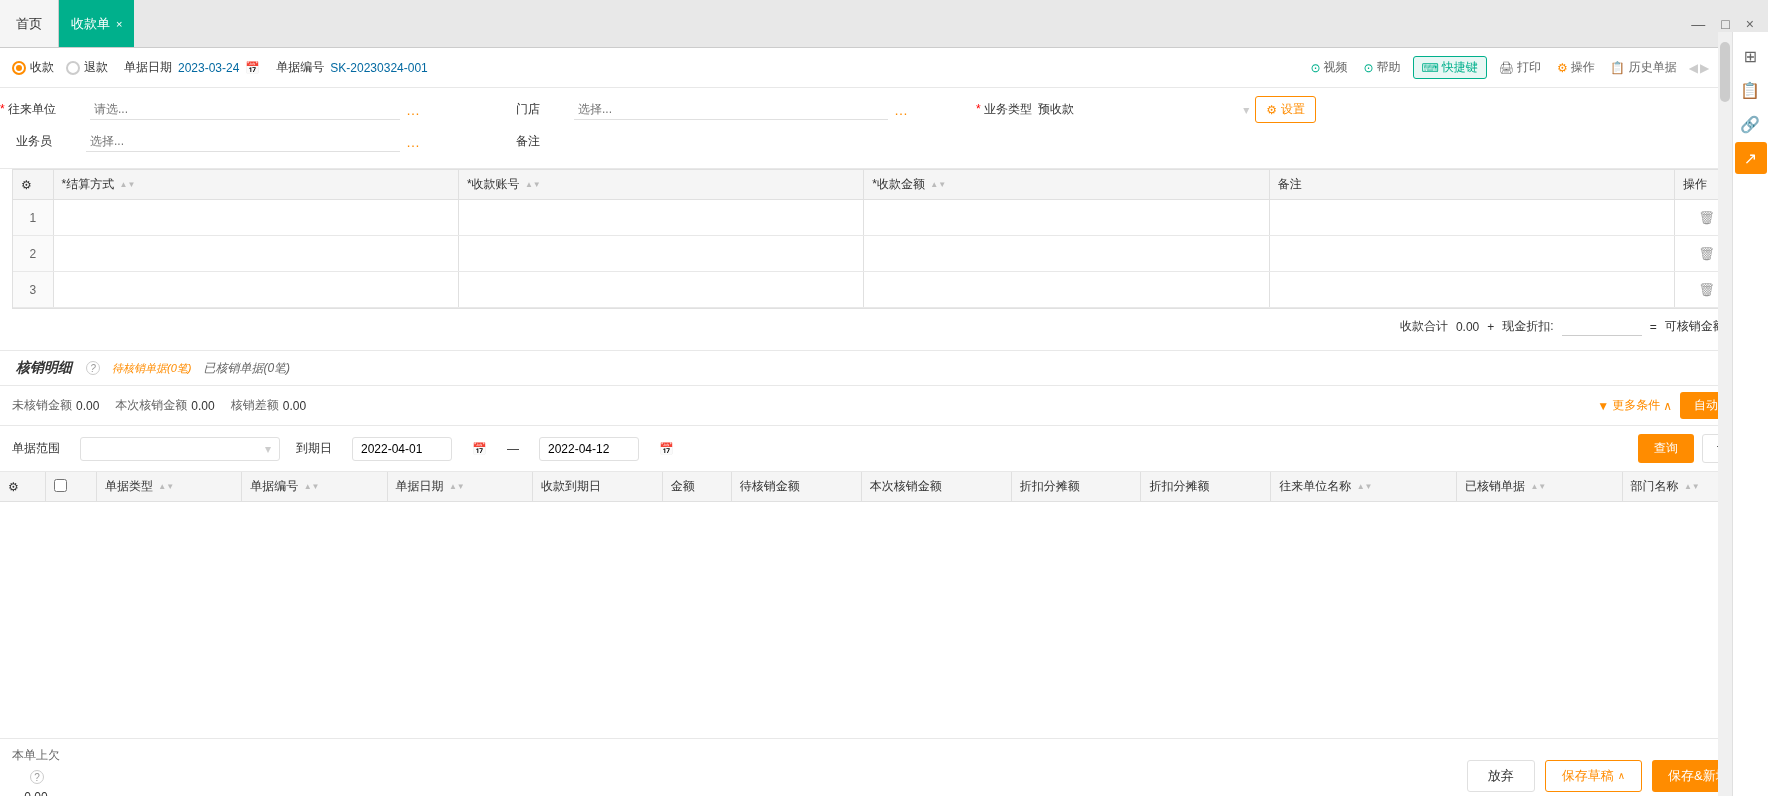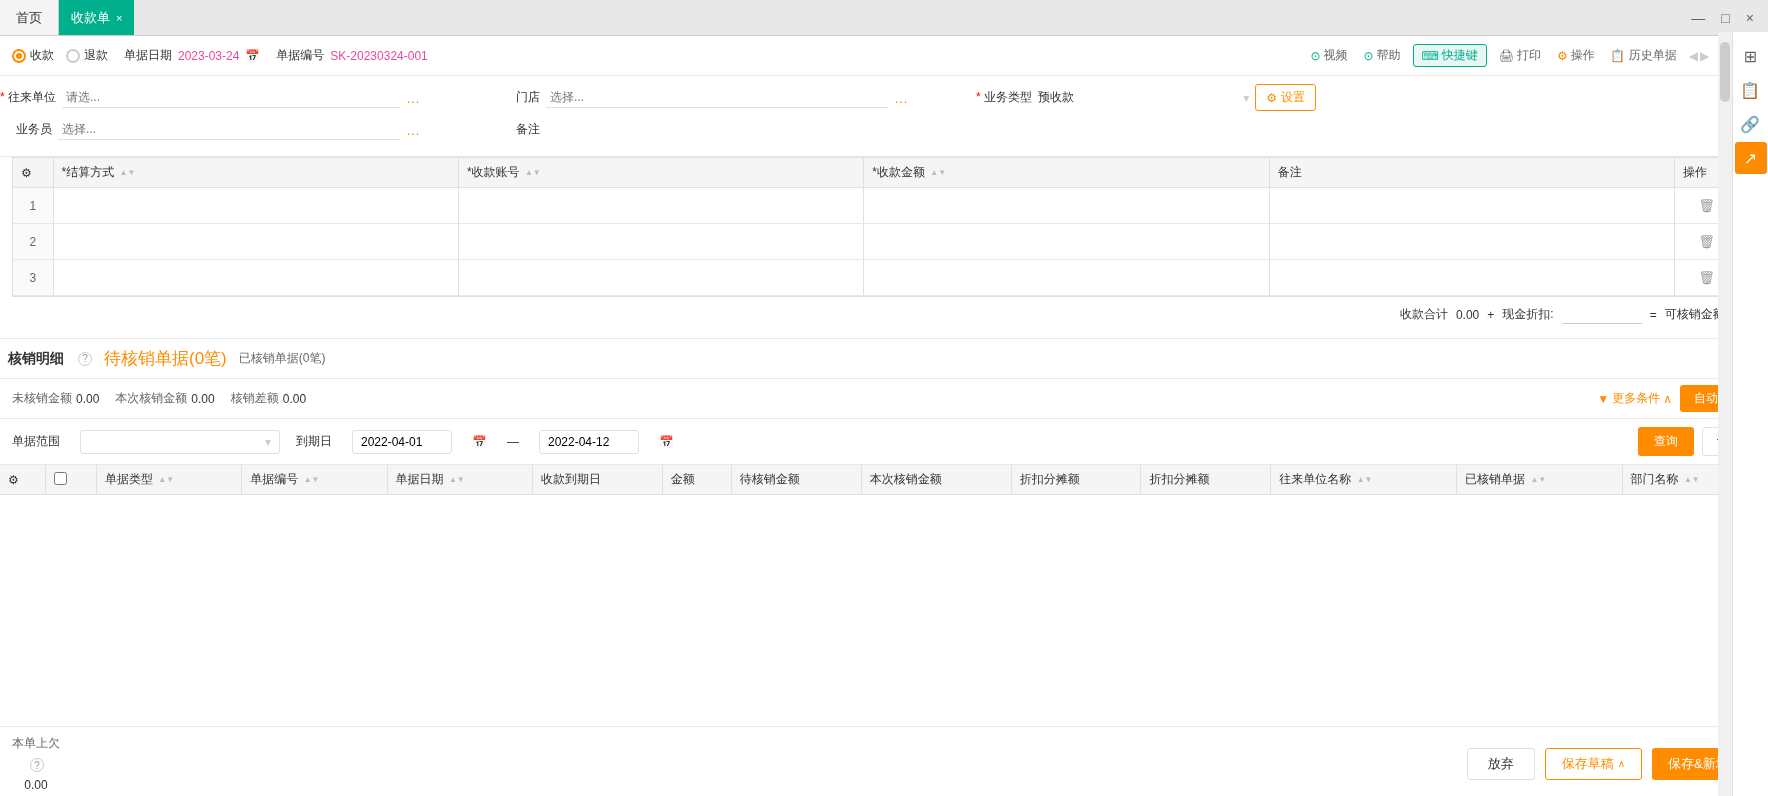--- a/index.html
+++ b/index.html
@@ -1,20 +1,20 @@
 <!DOCTYPE html>
 <html><head>
   <meta charset="utf-8">
   <style>
     * { box-sizing: border-box; margin: 0; padding: 0; }
     body { font-family: 'Microsoft YaHei', Arial, sans-serif; font-size: 12px; background: #f0f2f5; color: #333; overflow: hidden; }
 
     
     .tab-bar {
-      display: flex; align-items: center; background: #e8e8e8; height: 36px;
+      display: flex; align-items: center; background: #e8e8e8; height: 48px;
       border-bottom: 1px solid #ccc;
       justify-content: center;
     }
     .tab-home {
       padding: 0 16px; height: 100%; display: flex; align-items: center;
       background: #f5f5f5; color: #333; font-size: 13px; cursor: pointer;
       border-right: 1px solid #ccc;
     }
     .tab-active {
       padding: 0 12px; height: 100%; display: flex; align-items: center;
@@ -33,35 +33,35 @@
       display: flex; align-items: center; padding: 6px 12px; background: #fff;
       border-bottom: 1px solid #e8e8e8; gap: 16px; min-height: 40px;
     }
     .radio-group { display: flex; gap: 12px; align-items: center; }
     .radio-item { display: flex; align-items: center; gap: 4px; cursor: pointer; }
     .radio-dot { width: 14px; height: 14px; border-radius: 50%; border: 2px solid #ccc; display: flex; align-items: center; justify-content: center; }
     .radio-dot.active { border-color: #ff8c00; }
     .radio-dot.active::after { content: ''; width: 6px; height: 6px; border-radius: 50%; background: #ff8c00; }
     .toolbar-field { display: flex; align-items: center; gap: 6px; }
     .toolbar-label { color: #333; white-space: nowrap; }
-    .toolbar-value { color: #ec4899; font-weight: normal; }
+    .toolbar-value { color: #0369a1; font-weight: normal; }
     .toolbar-right { margin-left: auto; display: flex; align-items: center; gap: 8px; }
     .toolbar-btn { display: flex; align-items: center; gap: 3px; color: #666; cursor: pointer; font-size: 12px; padding: 2px 4px; }
     .toolbar-btn-highlight { background: #e8f7f4; color: #00b08c; border: 1px solid #00b08c; border-radius: 3px; padding: 2px 8px; }
     .nav-arrows { display: flex; gap: 2px; }
 
     
     .form-area { padding: 8px 0; background: #fff; border-bottom: 1px solid #e8e8e8; }
     .form-row { display: flex; align-items: center; gap: 8px; margin-bottom: 8px; }
     .form-field { display: flex; align-items: center; gap: 6px; flex: 1; }
     .field-label { color: #333; white-space: nowrap; min-width: 52px; text-align: right; }
     .field-label.required::before { content: '* '; color: #f00; }
     .field-input {
       flex: 1; border: none; border-bottom: 1px solid #e0e0e0; padding: 3px 4px;
-      font-size: 12px; color: #999; outline: none; background: transparent; min-width: 80px;
+      font-size: 12px; color: #999; outline: none; background: transparent; min-width: 80px; margin-left: 28px;
     }
     .field-ellipsis { color: #ff8c00; cursor: pointer; font-size: 14px; }
     .btn-settings {
       background: #fff; border: 1px solid #ff8c00; color: #ff8c00; border-radius: 3px;
       padding: 4px 10px; cursor: pointer; display: flex; align-items: center; gap: 4px; font-size: 12px;
     }
 
     
     .table-container { flex: 0 0 auto; border: 1px solid #e0e0e0; margin: 0 12px; }
     .data-table { width: 100%; border-collapse: collapse; }
@@ -83,23 +83,23 @@
     
     .summary-row {
       display: flex; align-items: center; justify-content: flex-end;
       padding: 8px 12px; gap: 8px; color: #333; font-size: 12px;
     }
     .summary-orange { color: #ff8c00; font-weight: bold; }
     .summary-input { border: none; border-bottom: 1px solid #ccc; width: 80px; padding: 2px 4px; outline: none; font-size: 12px; }
 
     
     .section { background: #fff; margin-top: 6px; border-top: 1px solid #e8e8e8; }
-    .section-header { display: flex; align-items: center; padding: 8px 8px; gap: 12px; border-bottom: 1px solid #e8e8e8; }
+    .section-header { display: flex; align-items: center; padding: 8px 16px; gap: 12px; border-bottom: 1px solid #e8e8e8; font-style: italic; }
     .section-title { font-size: 14px; font-weight: bold; color: #333; }
-    .section-tag { color: #ff8c00; font-size: 17px; cursor: pointer; }
+    .section-tag { color: #ff8c00; font-size: 11px; cursor: pointer; }
     .section-tag-gray { color: #666; font-size: 12px; }
 
     .stats-row { display: flex; align-items: center; padding: 6px 12px; gap: 16px; border-bottom: 1px solid #e8e8e8; }
     .stat-item { display: flex; align-items: center; gap: 4px; color: #666; font-size: 12px; }
     .stat-value { color: #333; }
     .stats-right { margin-left: auto; display: flex; align-items: center; gap: 8px; }
     .filter-btn { color: #ff8c00; cursor: pointer; font-size: 12px; display: flex; align-items: center; gap: 3px; }
     .auto-btn { background: #ff8c00; color: #fff; border: none; border-radius: 3px; padding: 5px 14px; cursor: pointer; font-size: 12px; }
 
     .filter-row { display: flex; align-items: center; padding: 8px 12px; gap: 16px; border-bottom: 1px solid #e8e8e8; }

